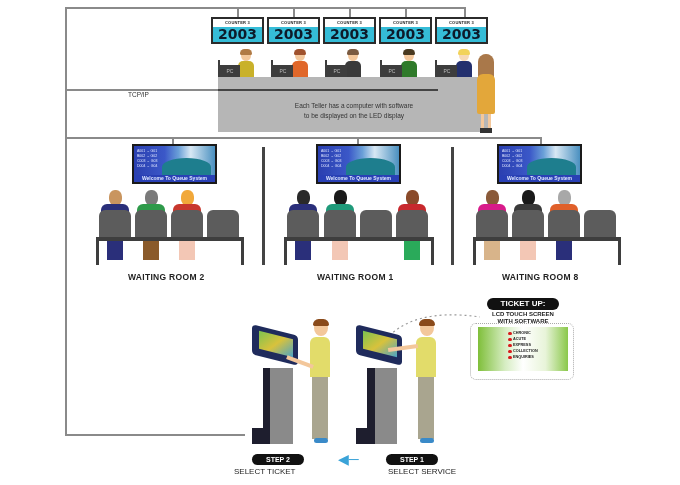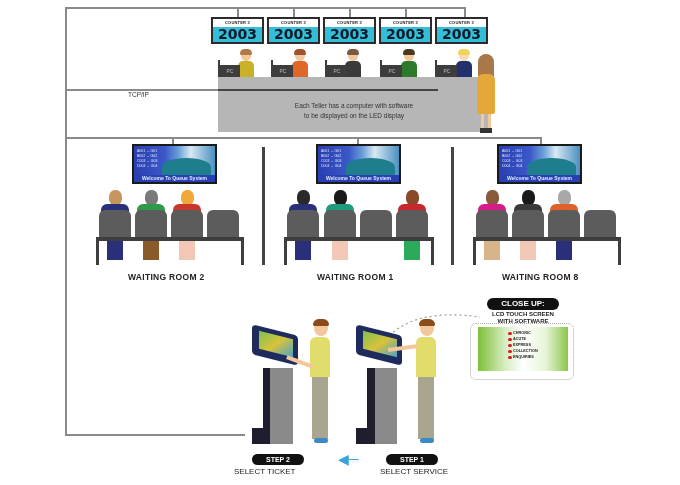--- a/index.html
+++ b/index.html
@@ -246,21 +246,21 @@
 </div>
 <div class="chair" style="left:476px;"></div>
 <div class="chair" style="left:512px;"></div>
 <div class="chair" style="left:548px;"></div>
 <div class="chair" style="left:584px;"></div>
 <div class="bench" style="left:473px;width:148px;"></div>
 <div class="leg" style="left:473px;"></div>
 <div class="leg" style="left:618px;"></div>
 <div class="room-label" style="left:502px;">WAITING ROOM 8</div>
 
-<div class="closeup-pill">CLOSE UP:</div>
+<div class="closeup-pill">TICKET UP:</div>
 <div class="closeup-sub">
   <div>LCD TOUCH SCREEN</div>
   <div>WITH SOFTWARE</div>
 </div>
 <div class="closeup-box"></div>
 <div class="closeup-screen"></div>
 <div class="menu">
   <span>CHRONIC</span>
   <span>ACUTE</span>
   <span>EXPRESS</span>
@@ -298,13 +298,13 @@
   <div class="abs" style="left:4px;top:17px;width:20px;height:40px;border-radius:6px 6px 0 0;background:#e2dc6a;"></div>
   <div class="abs" style="left:-24px;top:26px;width:30px;height:4px;background:#f3c79b;transform:rotate(-8deg);"></div>
   <div class="abs" style="left:6px;top:57px;width:16px;height:62px;background:#a9a58f;"></div>
   <div class="abs" style="left:8px;top:118px;width:14px;height:5px;border-radius:3px;background:#3a8ac8;"></div>
 </div>
 
 <div class="step-pill" style="left:252px;">STEP 2</div>
 <div class="step-label" style="left:234px;">SELECT TICKET</div>
 <div class="arrow">◀─</div>
 <div class="step-pill" style="left:386px;">STEP 1</div>
-<div class="step-label" style="left:380px;">SELECT SERVICE</div>
+<div class="step-label" style="left:388px;">SELECT SERVICE</div>
 
 </body></html>

